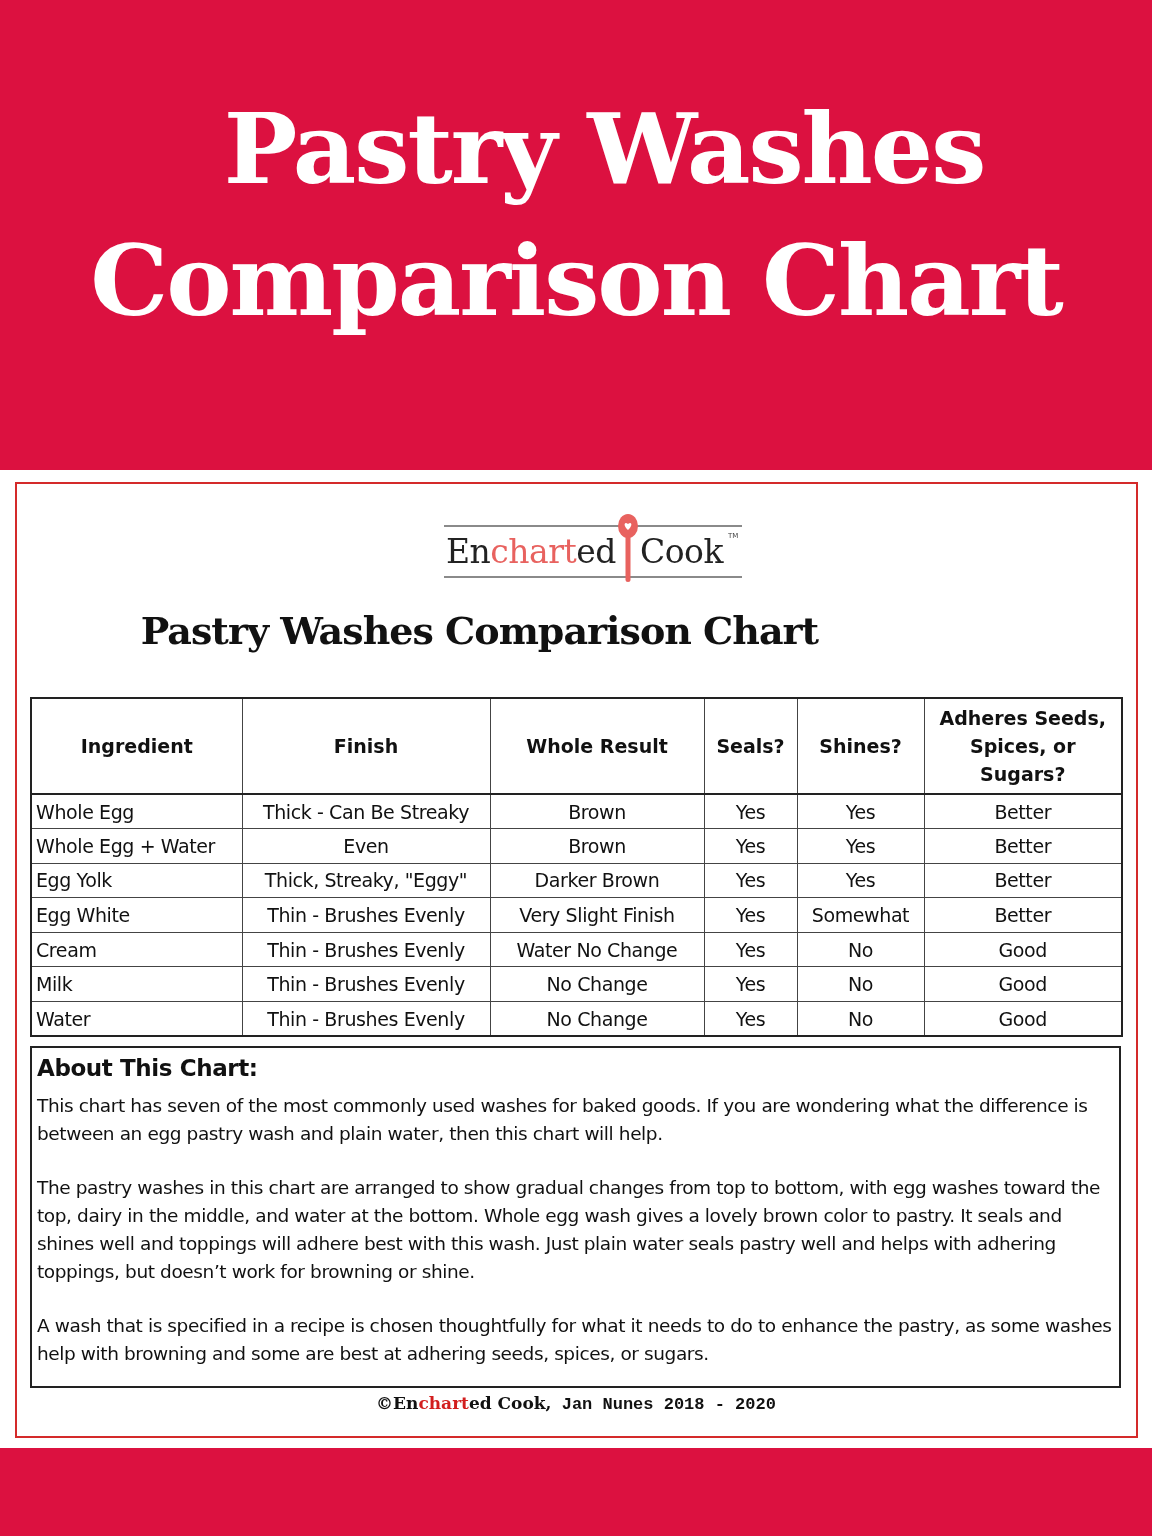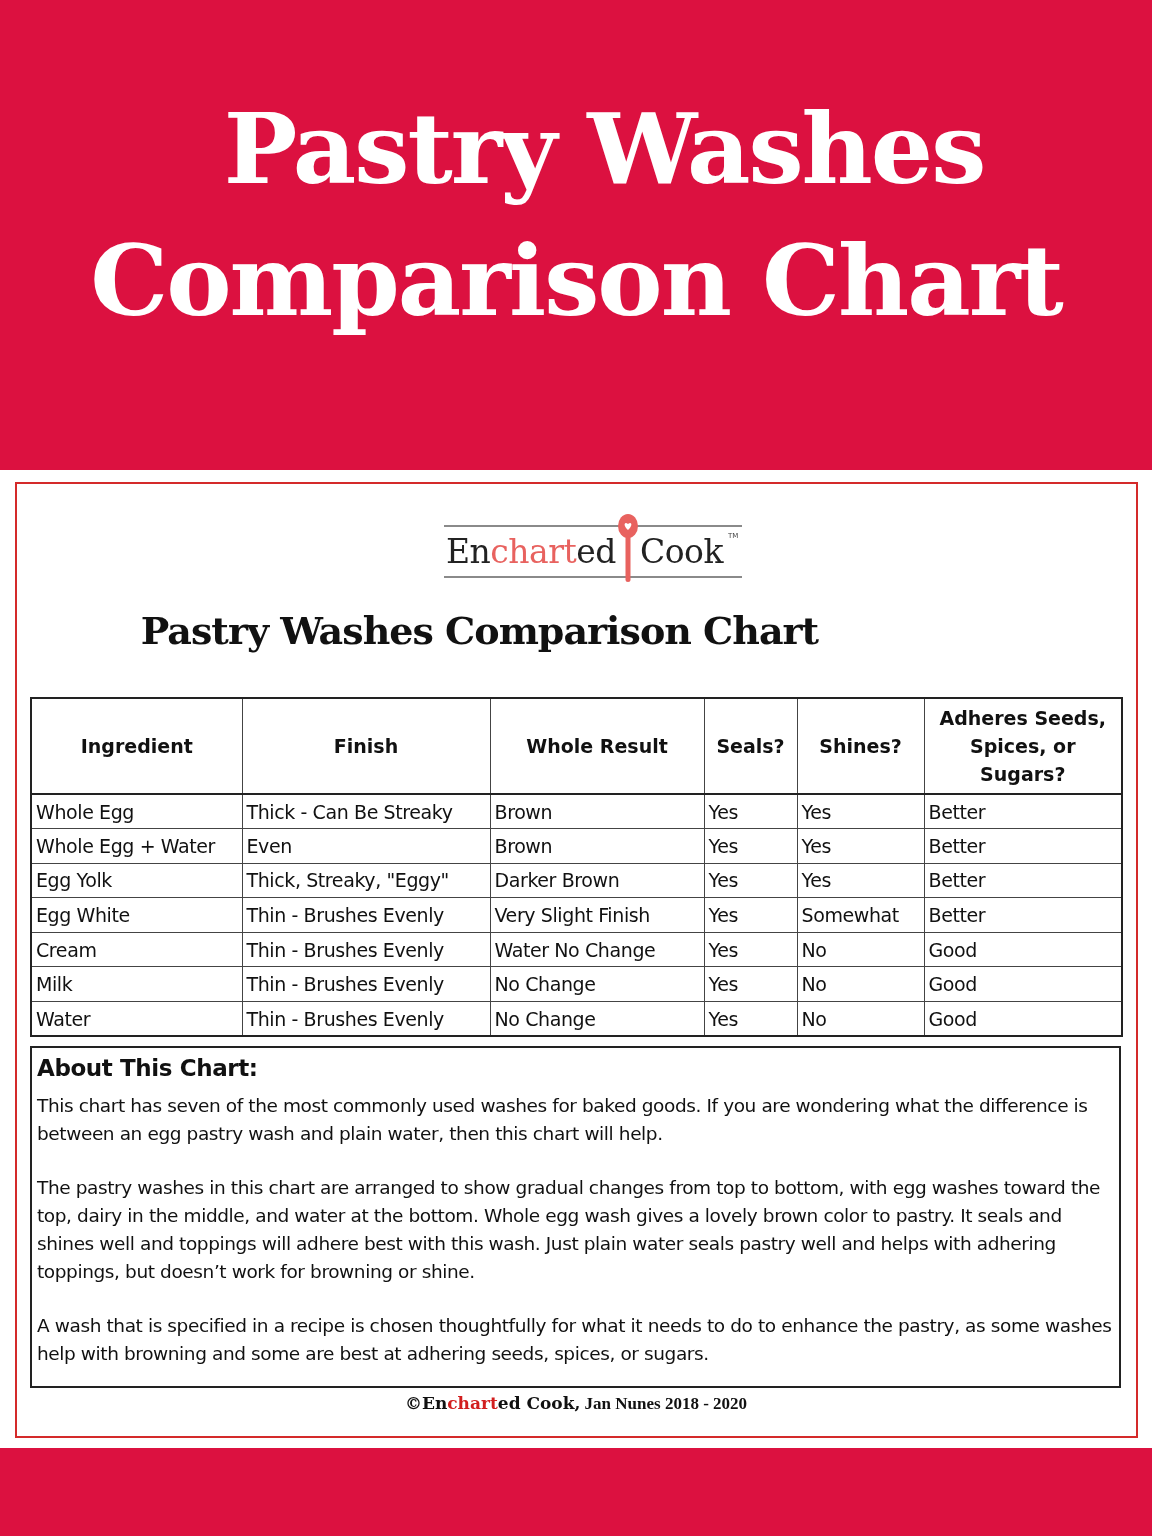--- a/index.html
+++ b/index.html
@@ -57,42 +57,42 @@
     border-collapse: collapse; border: 2px solid #222;
     font-family: "DejaVu Sans", sans-serif; font-size: 19px; color: #111;
     table-layout: fixed;
   }
   table.wash-table th, table.wash-table td { border: 1px solid #444; }
   table.wash-table thead th {
     height: 96px; font-weight: bold; font-size: 19px; text-align: center;
     line-height: 28px; border-bottom: 2px solid #222; padding: 0 4px;
   }
   table.wash-table td {
-    height: 34.6px; text-align: left; padding: 0 4px; white-space: nowrap;
+    height: 34.6px; text-align: center; padding: 0 4px; white-space: nowrap;
     font-size: 19px; letter-spacing: -0.4px;
   }
   table.wash-table td.ing { text-align: left; padding-left: 4px; }
 
   
   .about {
     position: absolute; left: 30px; top: 1046px; width: 1091px; height: 342px;
     border: 2px solid #222; padding: 6px 5px;
     font-family: "DejaVu Sans", sans-serif; font-size: 18.5px; line-height: 28px; color: #111;
     letter-spacing: -0.4px;
   }
   .about .about-title { font-weight: bold; font-size: 23px; margin-bottom: 10px; }
   .about p { margin-bottom: 26px; }
   .about p:last-child { margin-bottom: 0; }
 
   .copyright {
     position: absolute; left: 0; top: 1393px; width: 1152px; text-align: center;
     font-family: "DejaVu Serif", serif; font-weight: bold; font-size: 17px; color: #111;
   }
   .copyright .accent { color: #d21e1e; }
-  .copyright .rest { font-family: Liberation Serif, serif; }
+  .copyright .rest { font-family: Liberation Mono, monospace; }
 </style>
 </head>
 <body>
 
 <div class="banner-top">
   <div class="banner-title l1">Pastry Washes</div>
   <div class="banner-title l2">Comparison Chart</div>
 </div>
 
 <div class="frame"></div>

